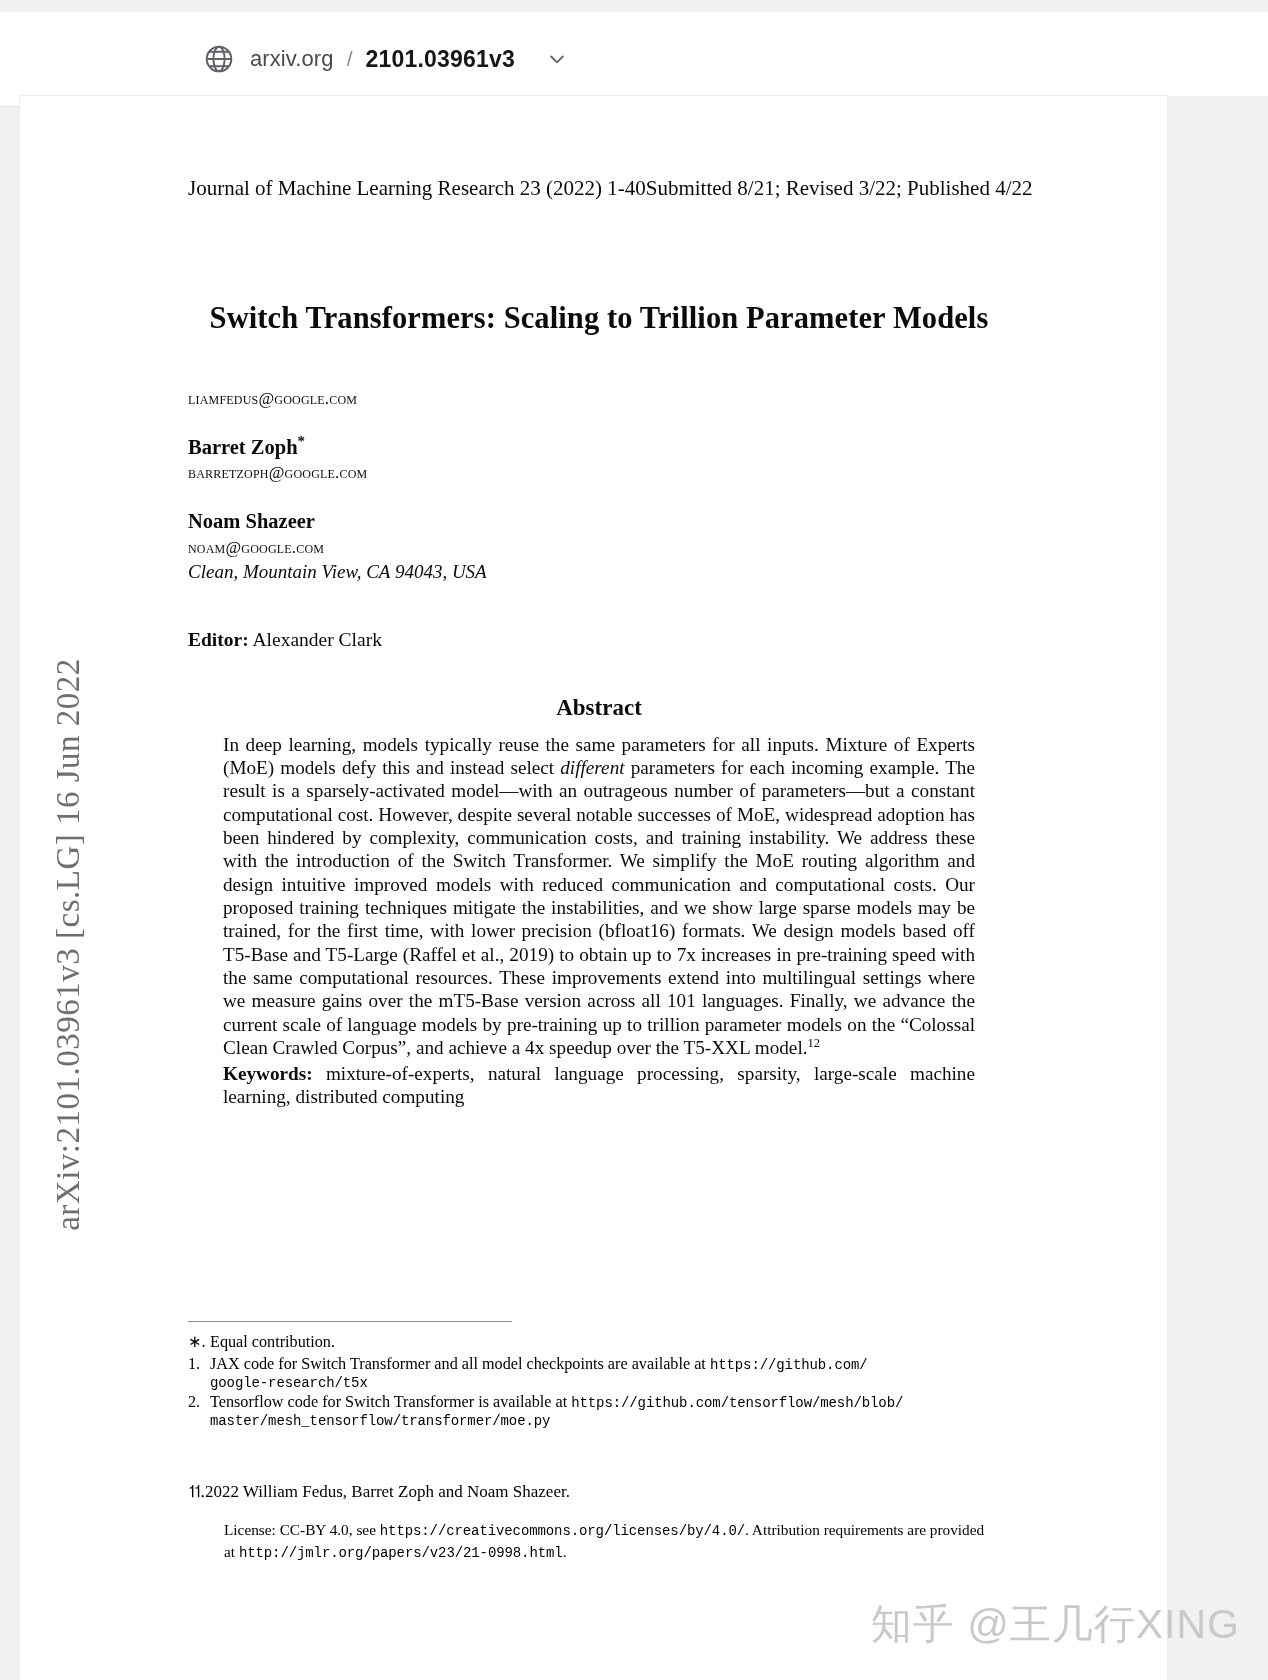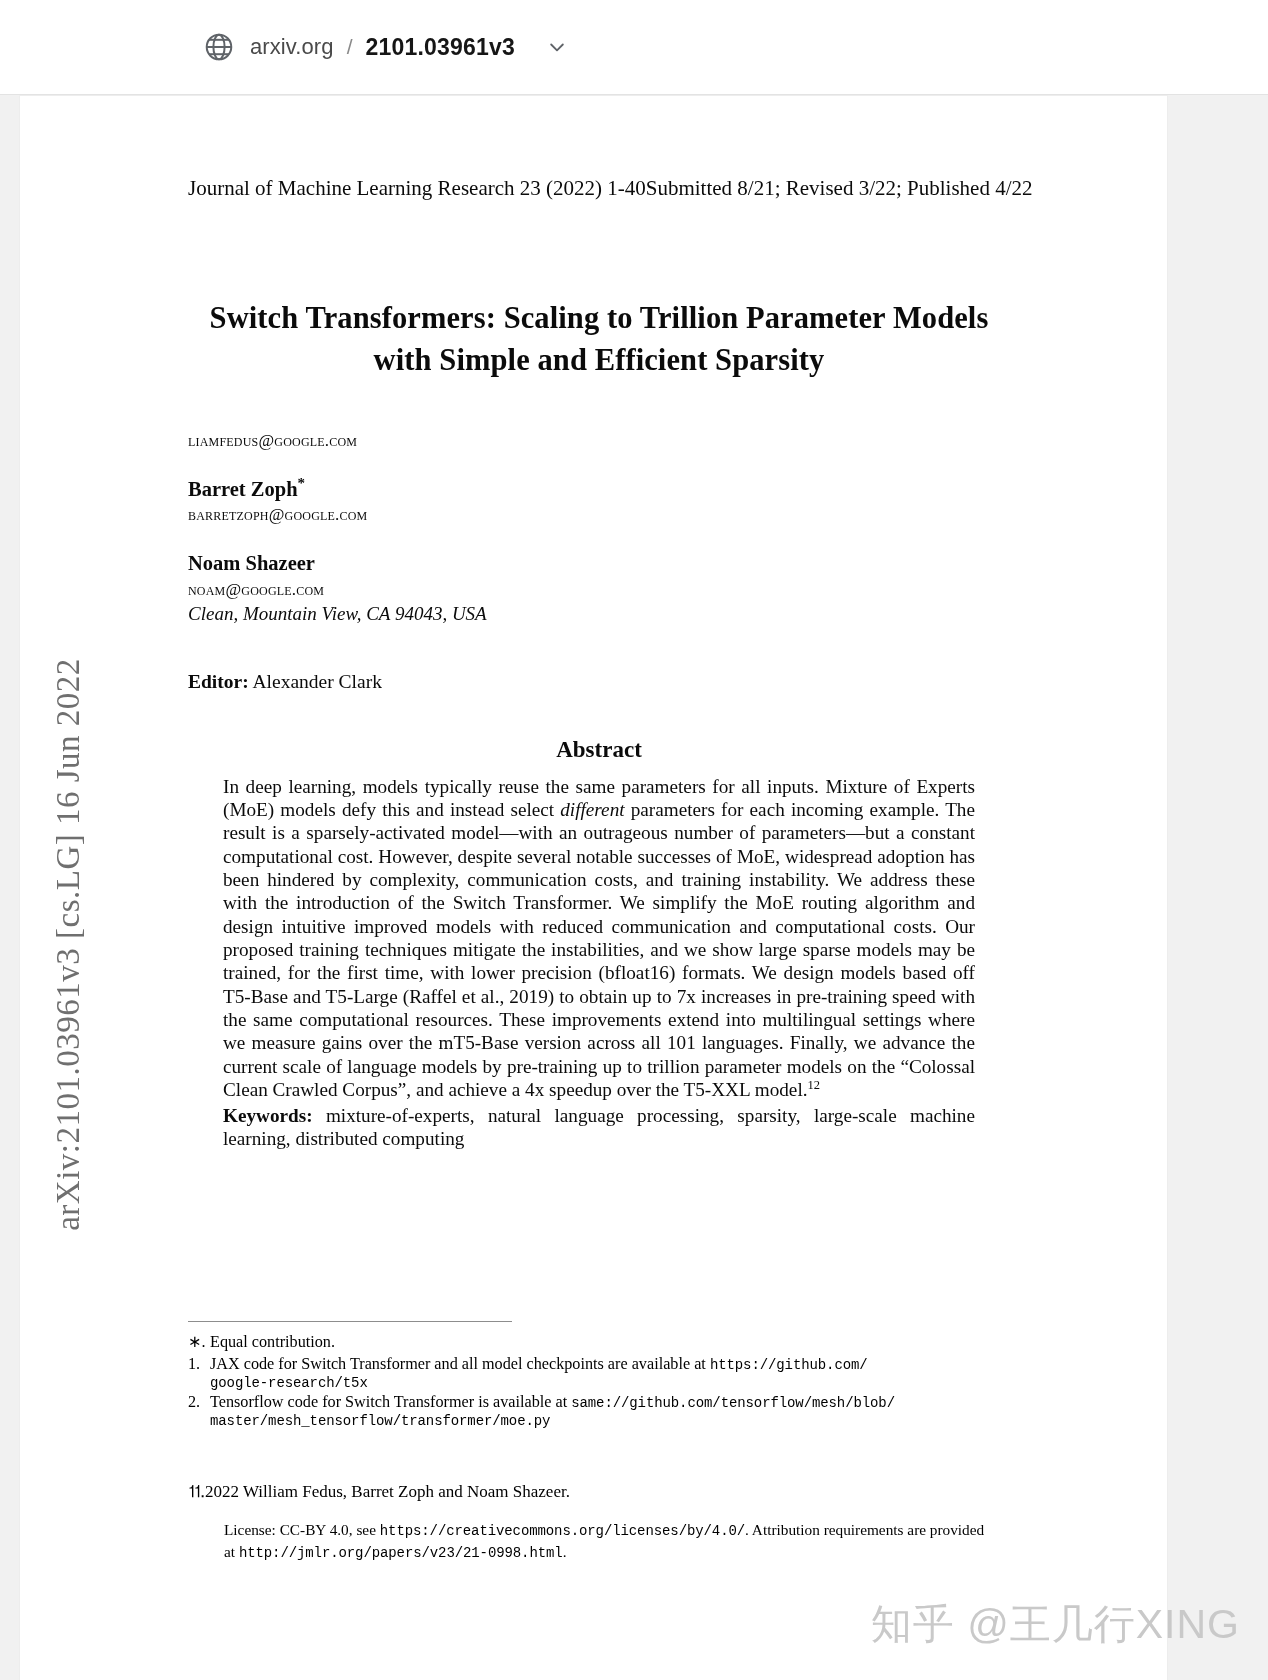--- a/index.html
+++ b/index.html
@@ -7,21 +7,21 @@
   body {
     width:1268px; height:1680px;
     background:#f1f1f1;
     font-family:"Liberation Serif", serif;
     overflow:hidden;
     position:relative;
   }
 
   
   #chrome {
-    position:absolute; left:0; top:0; width:1268px; height:95px;
+    position:absolute; left:0; top:12px; width:1268px; height:95px;
     background:#ffffff;
     border-bottom:1px solid #e3e3e3;
     display:flex; align-items:center;
   }
   #omnibox {
     display:flex; align-items:center; gap:0px;
     margin-left:203px;
     font-family:"Liberation Sans", sans-serif;
   }
   #globe-icon { width:32px; height:32px; display:block; margin-right:15px; }
@@ -202,21 +202,20 @@
 
   <div id="doc">
 
     <div class="jmlr-head">
       <span class="left">Journal of Machine Learning Research 23 (2022) 1-40</span>
       <span class="right">Submitted 8/21; Revised 3/22; Published 4/22</span>
     </div>
 
     <div class="title">
       <div>Switch Transformers: Scaling to Trillion Parameter Models</div>
-      <div>with Simple and Efficient Sparsity</div>
     </div>
 
     <div class="authors">
 
       <div class="author-block">
         <div class="author-mail">liamfedus@google.com</div>
       </div>
 
       <div class="author-block">
         <div class="author-name"><span>Barret Zoph</span><sup>*</sup></div>
@@ -250,21 +249,21 @@
     </div>
 
     <div class="fn-line">
       <span class="fn-mark">1.</span>
       <span class="fn-text"><span>JAX code for Switch Transformer and all model checkpoints are available at </span><span class="mono">https://github.com/</span></span>
     </div>
     <div class="fn-cont mono">google-research/t5x</div>
 
     <div class="fn-line">
       <span class="fn-mark">2.</span>
-      <span class="fn-text"><span>Tensorflow code for Switch Transformer is available at </span><span class="mono">same://github.com/tensorflow/mesh/blob/</span></span>
+      <span class="fn-text"><span>Tensorflow code for Switch Transformer is available at </span><span class="mono">https://github.com/tensorflow/mesh/blob/</span></span>
     </div>
     <div class="fn-cont mono">master/mesh_tensorflow/transformer/moe.py</div>
   </div>
 
   <div id="license">
     <div class="copyright">⒒2022 William Fedus, Barret Zoph and Noam Shazeer.</div>
     <div class="lic">
       <div><span>License: CC-BY 4.0, see </span><span class="mono">https://creativecommons.org/licenses/by/4.0/</span><span>. Attribution requirements are provided</span></div>
       <div><span>at </span><span class="mono">http://jmlr.org/papers/v23/21-0998.html</span><span>.</span></div>
     </div>

